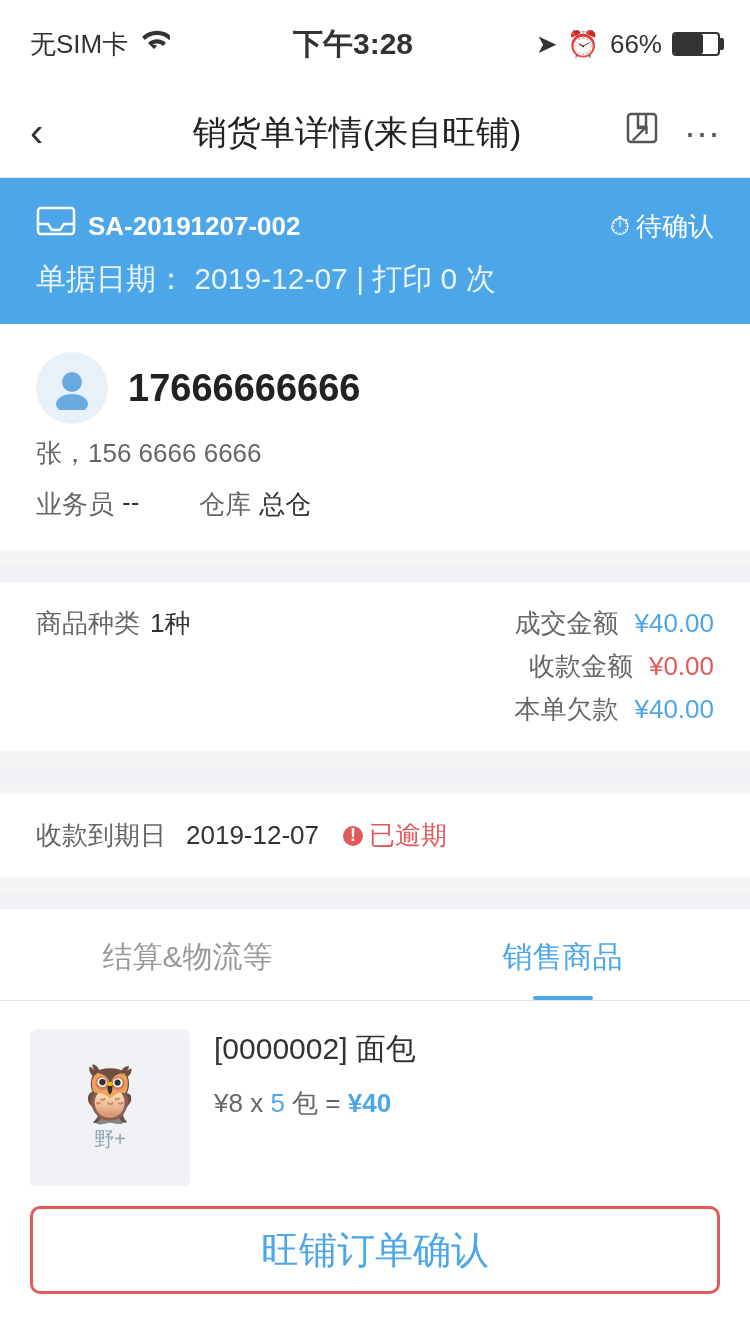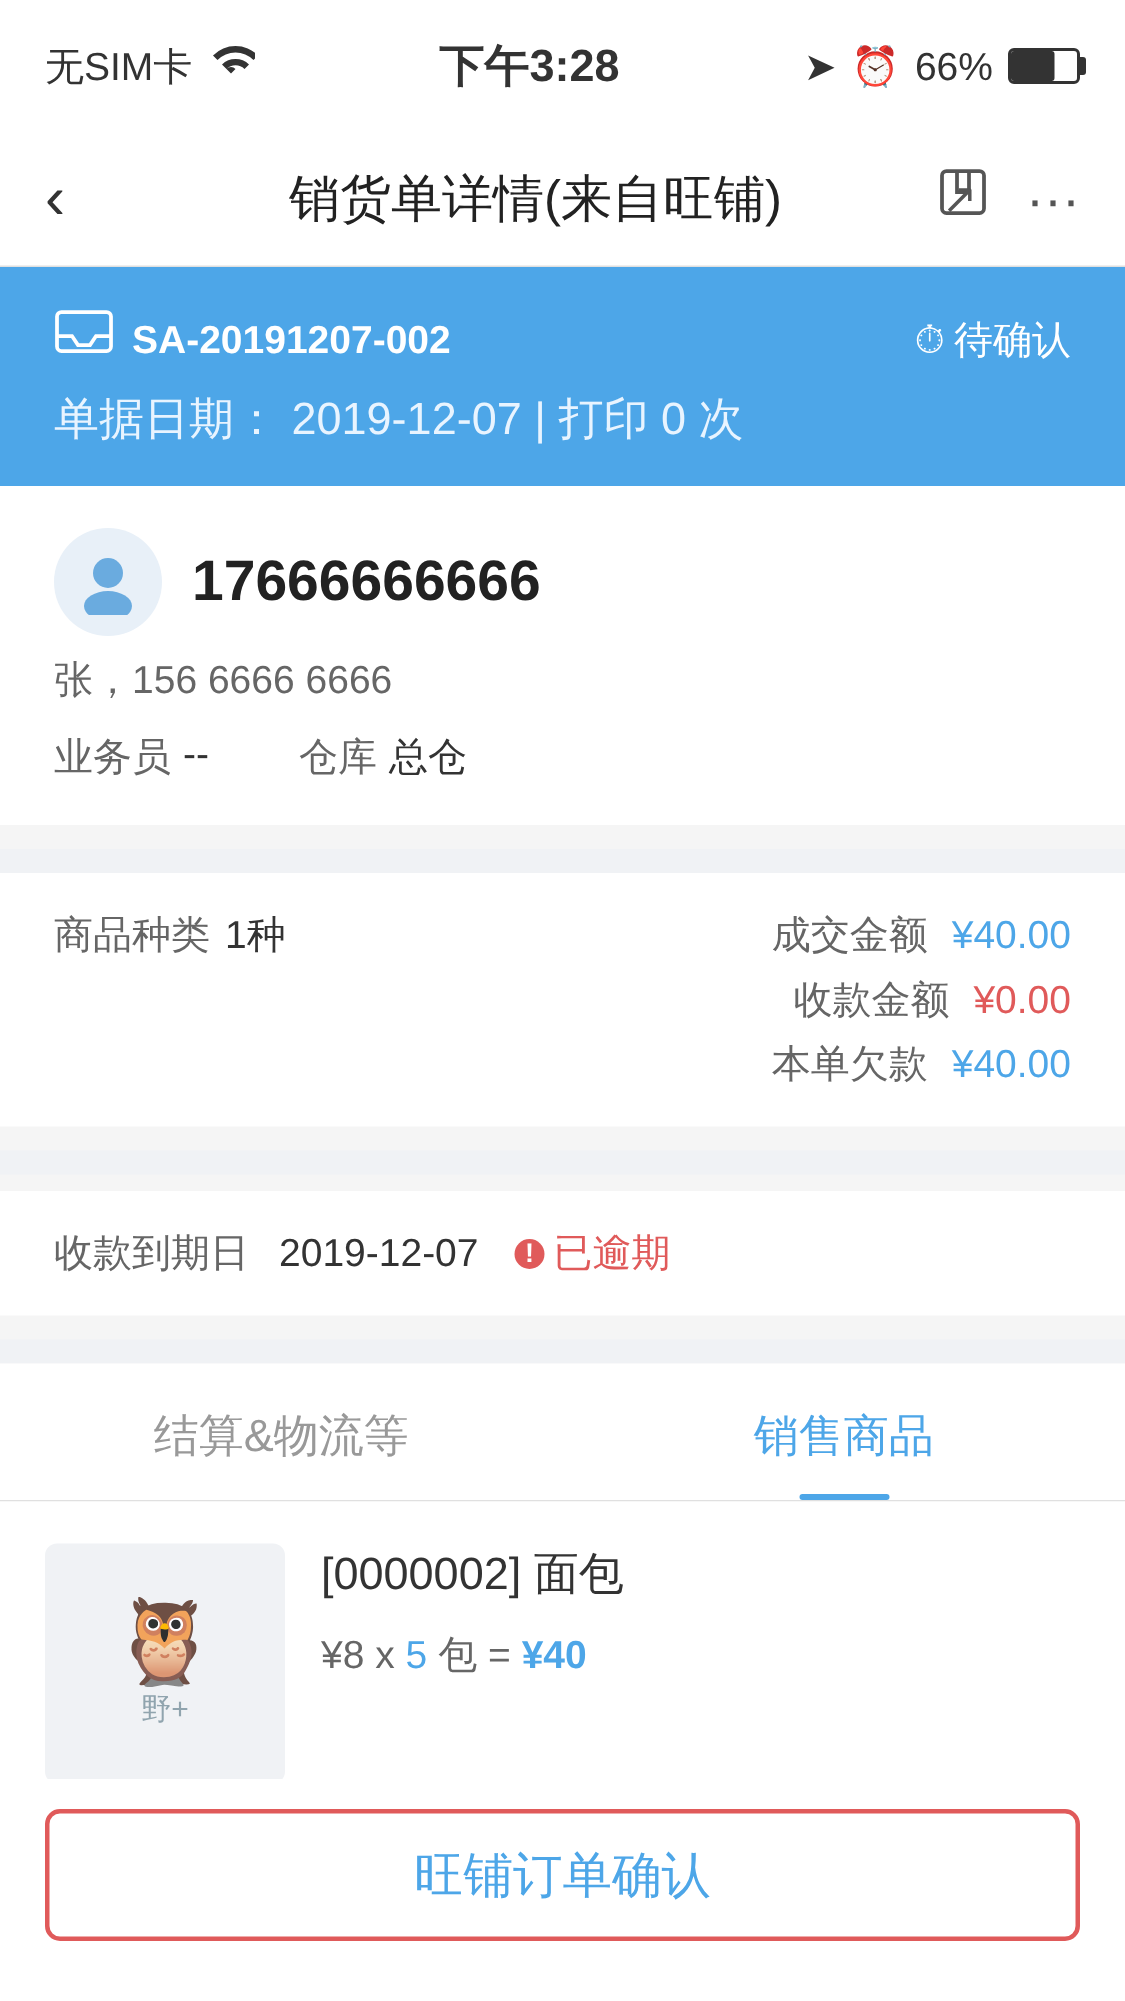--- a/index.html
+++ b/index.html
@@ -353,21 +353,21 @@
       padding: 20px 30px 40px;
       background: #fff;
     }
     .confirm-btn {
       width: 100%;
       height: 88px;
       border: 3px solid #e05a5a;
       border-radius: 10px;
       background: #fff;
       color: #4da6e8;
-      font-size: 33px;
+      font-size: 38px;
       font-weight: 500;
       cursor: pointer;
       display: flex;
       align-items: center;
       justify-content: center;
     }
   </style>
 </head>
 <body>
 

